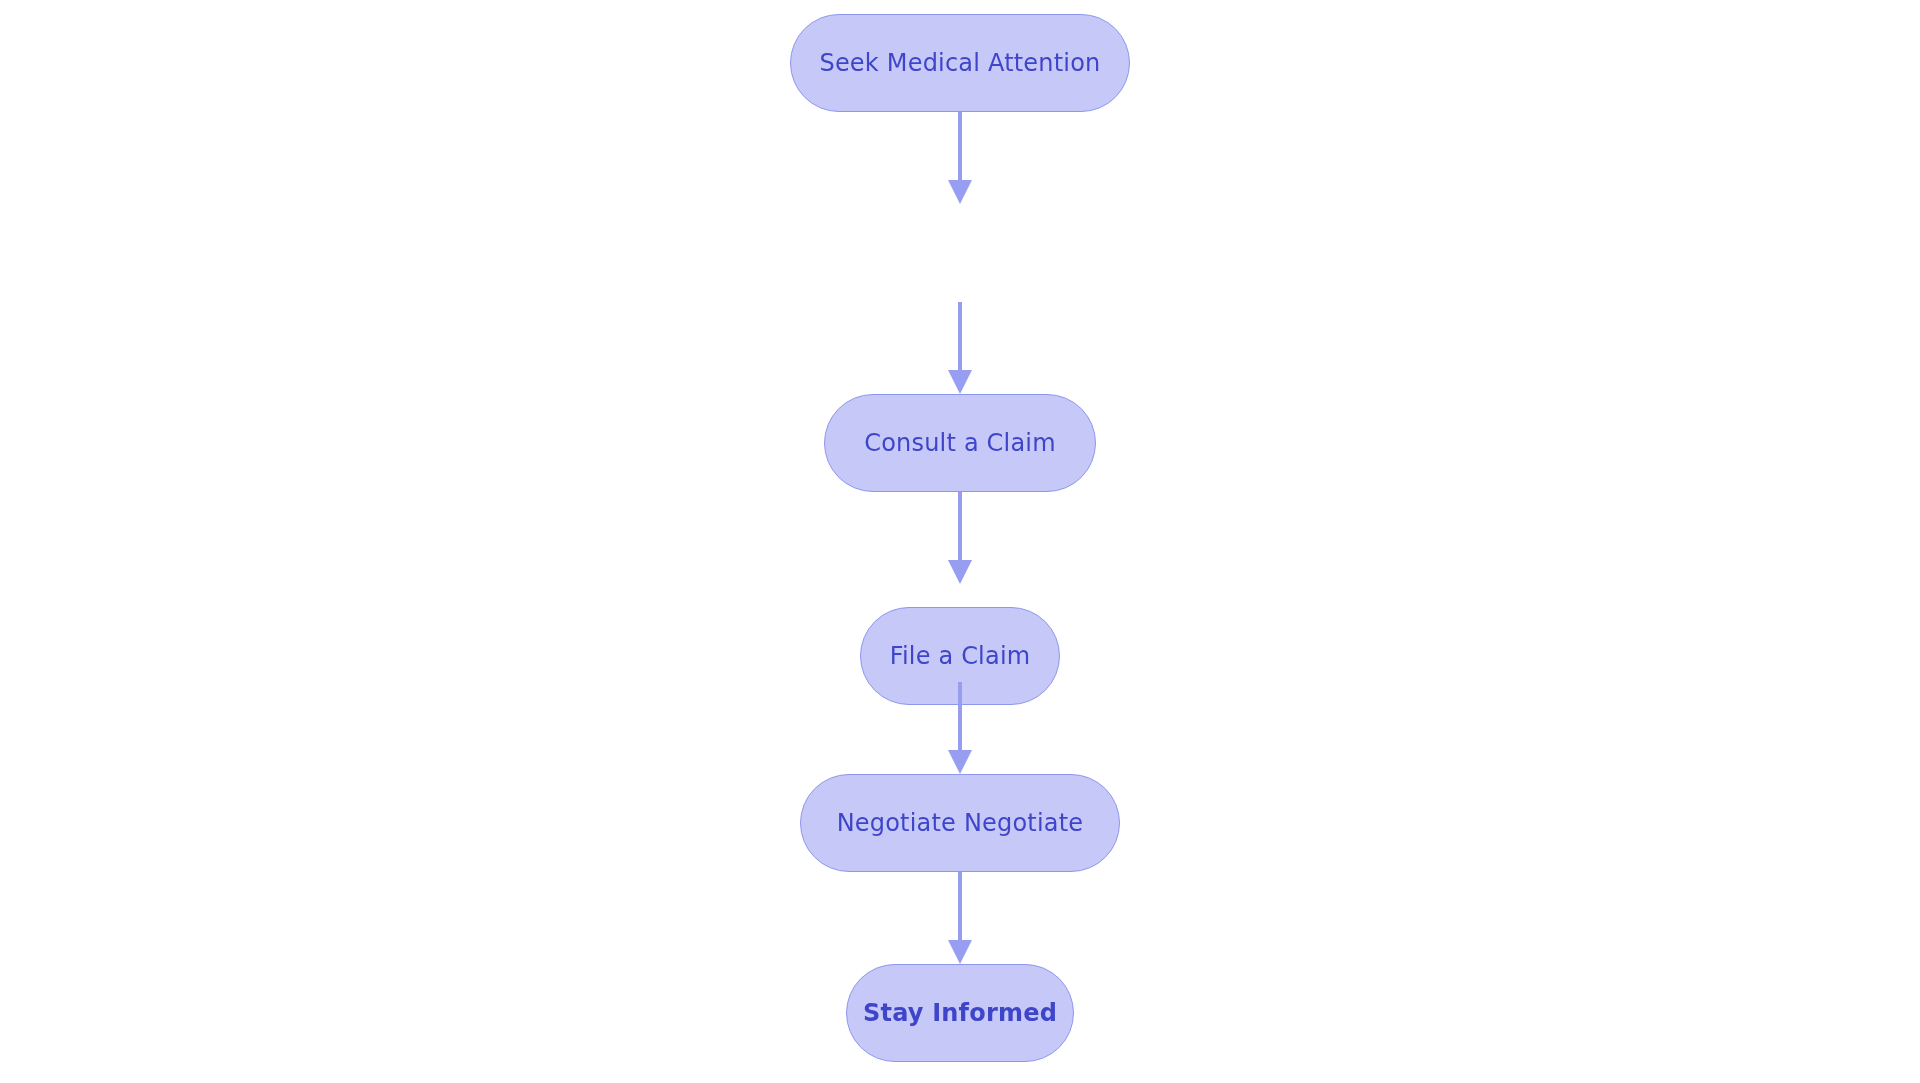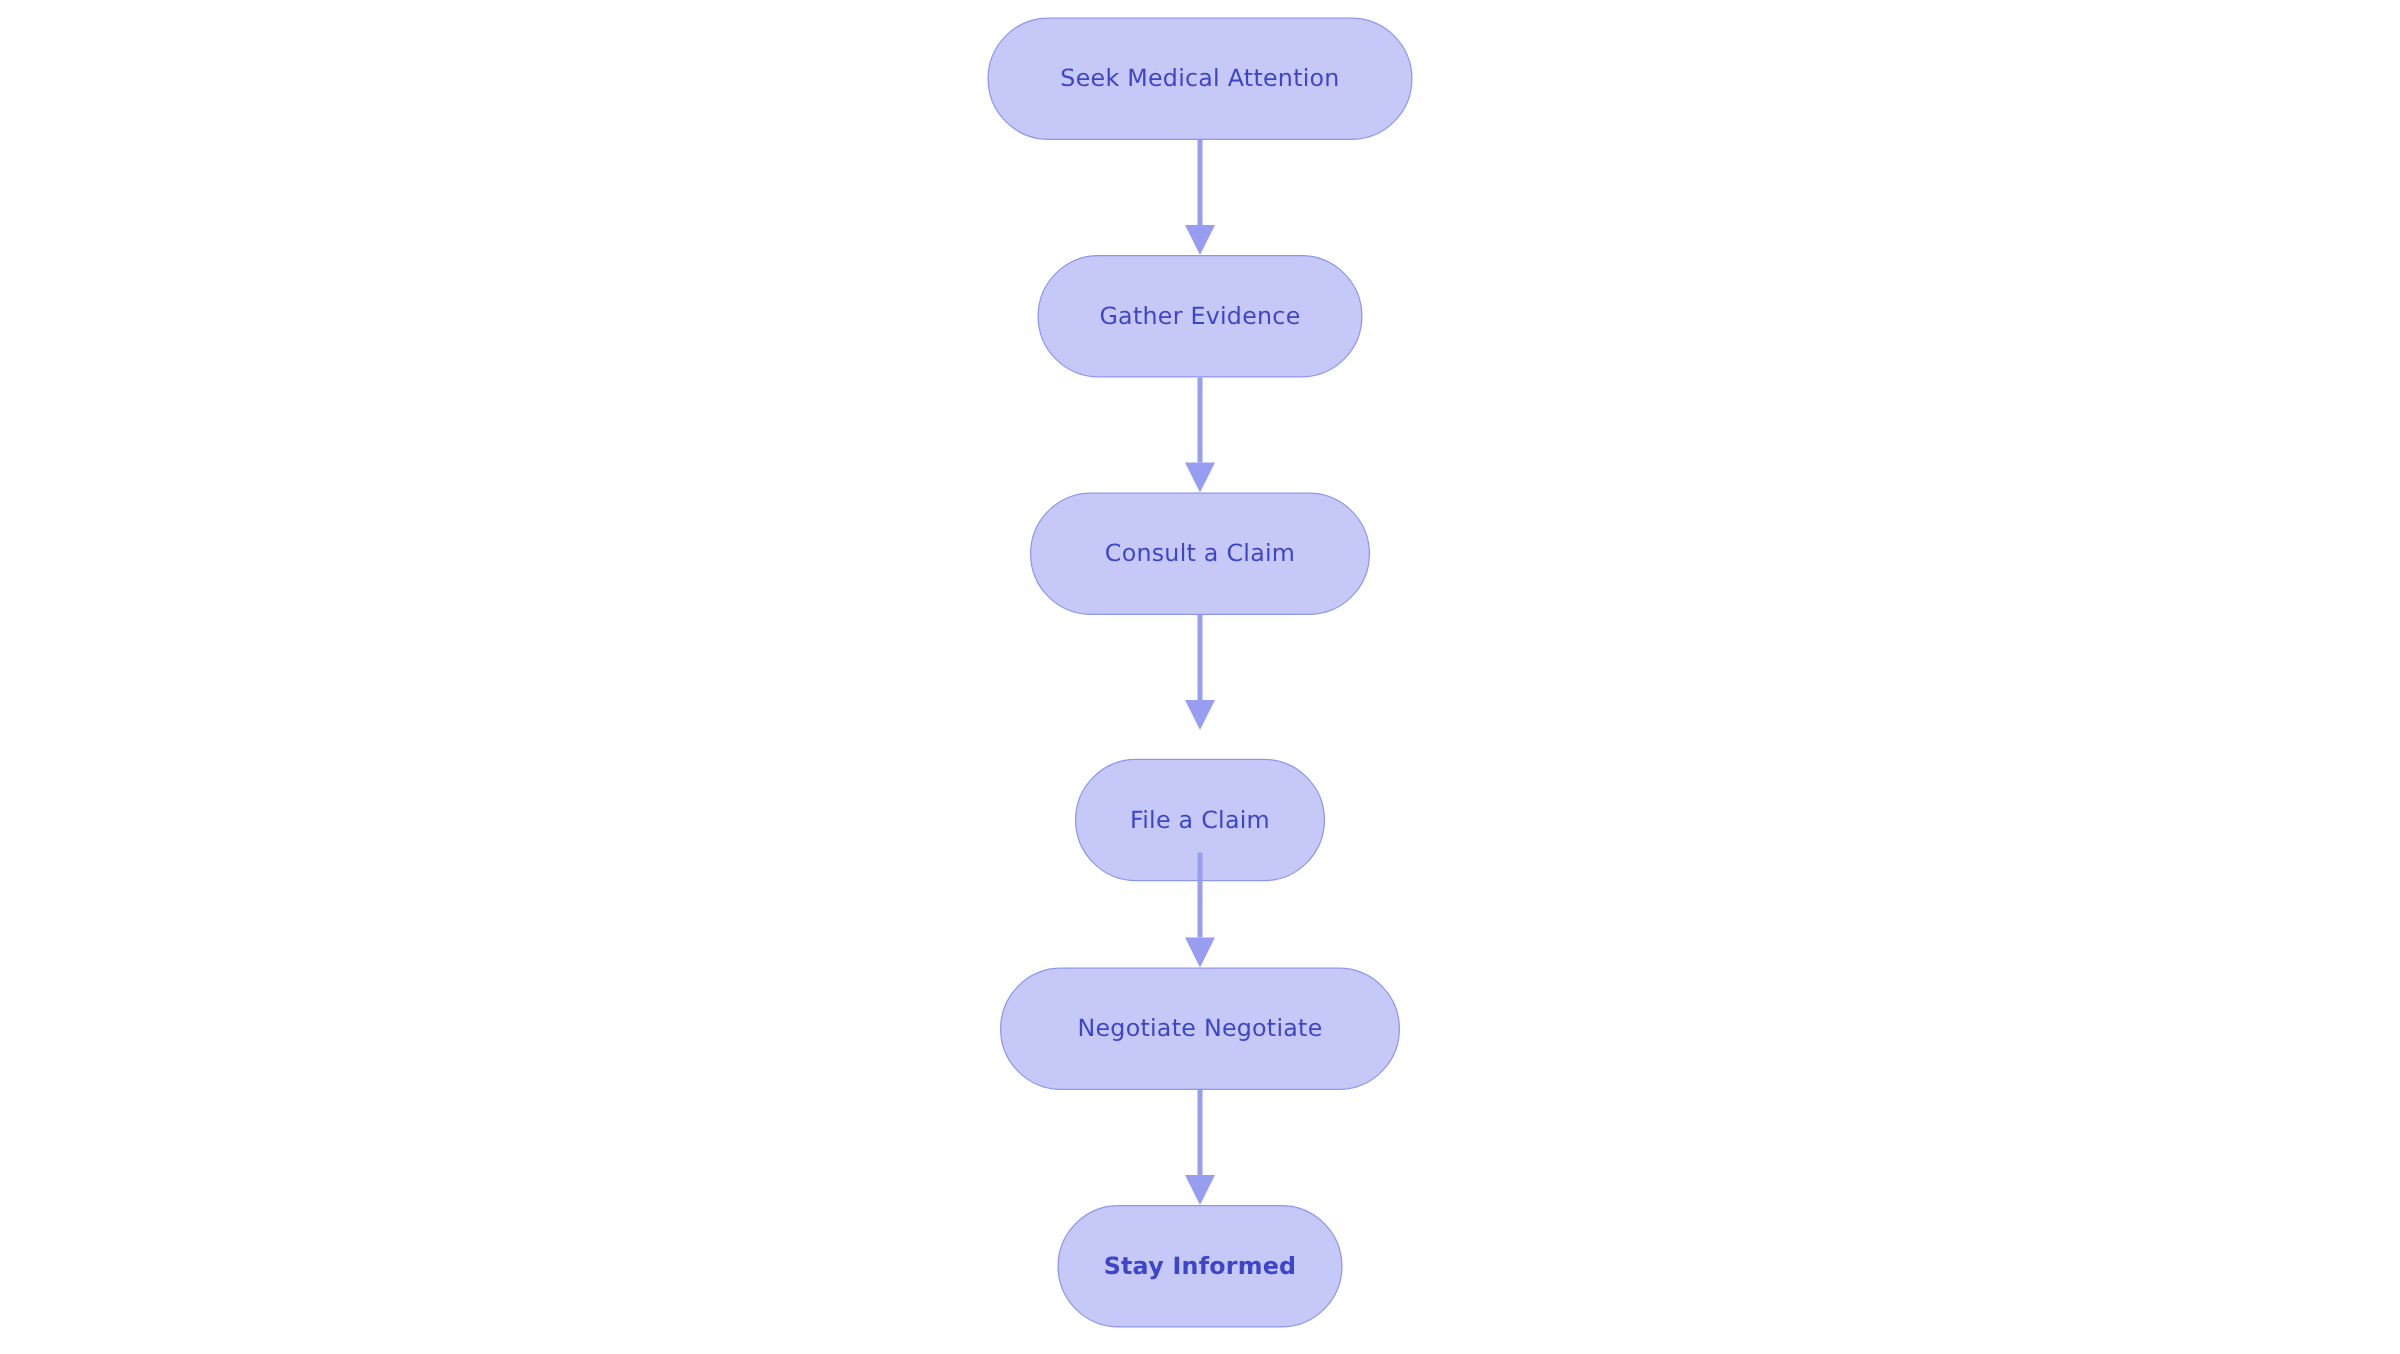--- a/index.html
+++ b/index.html
@@ -30,21 +30,21 @@
     height: 98px;
     border-radius: 49px;
     background: var(--node-fill);
     border: 1.5px solid var(--node-border);
     display: flex;
     align-items: center;
     justify-content: center;
   }
   .node span {
     color: var(--node-text);
-    font-size: 19px;
+    font-size: 24px;
     letter-spacing: 0.2px;
     white-space: nowrap;
   }
   .node1 { top: 14px;  width: 340px; }
   .node2 { top: 204px; width: 260px; }
   .node3 { top: 394px; width: 272px; }
   .node4 { top: 584px; width: 200px; margin-top: 23px; }
   .node5 { top: 774px; width: 320px; }
   .node6 { top: 964px; width: 228px; font-weight: bold; }
 
@@ -83,23 +83,20 @@
 
   <div class="node node1">
     <span>Seek Medical Attention</span>
   </div>
 
   <div class="connector c1">
     <div class="line"></div>
     <div class="head"></div>
   </div>
 
-  <div class="node node2">
-    <span>Gather Evidence</span>
-  </div>
 
   <div class="connector c2">
     <div class="line"></div>
     <div class="head"></div>
   </div>
 
   <div class="node node3">
     <span>Consult a Claim</span>
   </div>
 

